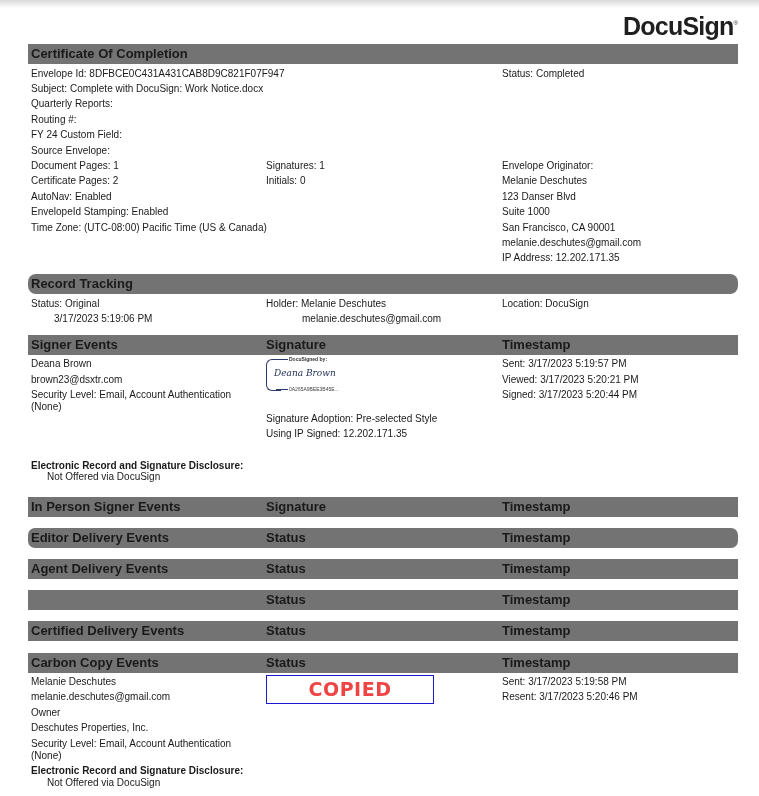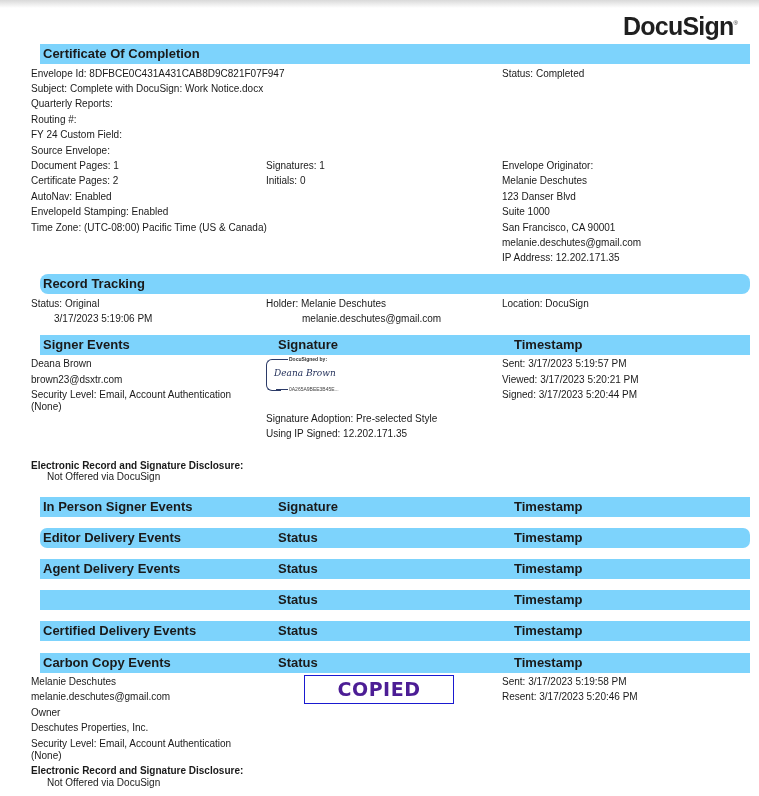--- a/index.html
+++ b/index.html
@@ -15,22 +15,22 @@
     background: linear-gradient(to bottom, #d9d9d9, #ffffff);
   }
   .logo {
     position: absolute; right: 22px; top: 12px;
     font-family: "Liberation Sans", sans-serif;
     font-size: 25px; font-weight: bold; letter-spacing: -0.8px;
     color: #1f1f1f;
   }
   .logo sup { font-size: 6px; font-weight: normal; vertical-align: top; position: relative; top: 8px; }
   .bar {
-    position: absolute; left: 40px; width: 710px; height: 20px;
-    background: #7dd3fc;
+    position: absolute; left: 28px; width: 710px; height: 20px;
+    background: #737373;
   }
   .bar .h {
     position: absolute; top: 2px;
     font-size: 13px; font-weight: bold; color: #1a1a1a;
     white-space: nowrap;
   }
   .bar .h.c1 { left: 3px; }
   .bar .h.c2 { left: 238px; }
   .bar .h.c3 { left: 474px; }
   .t {
@@ -47,24 +47,24 @@
   }
   .sig-box .line-top { position: absolute; left: 10px; top: 3px; width: 12px; border-top: 1px solid #2b3a67; }
   .sig-box .line-bot { position: absolute; left: 10px; top: 33px; width: 12px; border-top: 1px solid #2b3a67; }
   .sig-box .by { position: absolute; left: 23px; top: 0; font-size: 5px; color: #333; font-weight: bold; }
   .sig-box .script {
     position: absolute; left: 8px; top: 12px; font-family: "DejaVu Serif", serif;
     font-style: italic; font-size: 9px; color: #1c2a55;
   }
   .sig-box .hash { position: absolute; left: 23px; top: 30px; font-size: 5px; color: #444; }
   .copied {
-    position: absolute; left: 266px; top: 675px; width: 150px; height: 29px;
+    position: absolute; left: 266px; top: 675px; width: 168px; height: 29px;
     border: 1px solid #1a1ad0; box-sizing: border-box;
-    color: #4c1d95; font-family: "DejaVu Sans", sans-serif; font-weight: bold;
-    font-size: 19px; text-align: center; line-height: 27px; letter-spacing: 0.5px; margin-left: 38px;
+    color: #ef4444; font-family: "DejaVu Sans", sans-serif; font-weight: bold;
+    font-size: 19px; text-align: center; line-height: 27px; letter-spacing: 0.5px;
   }
 </style>
 </head>
 <body>
 
 <div class="topshade"></div>
 
 <div class="logo"><span>DocuSign</span><sup>®</sup></div>
 
 <div class="bar" style="top:44px;">

